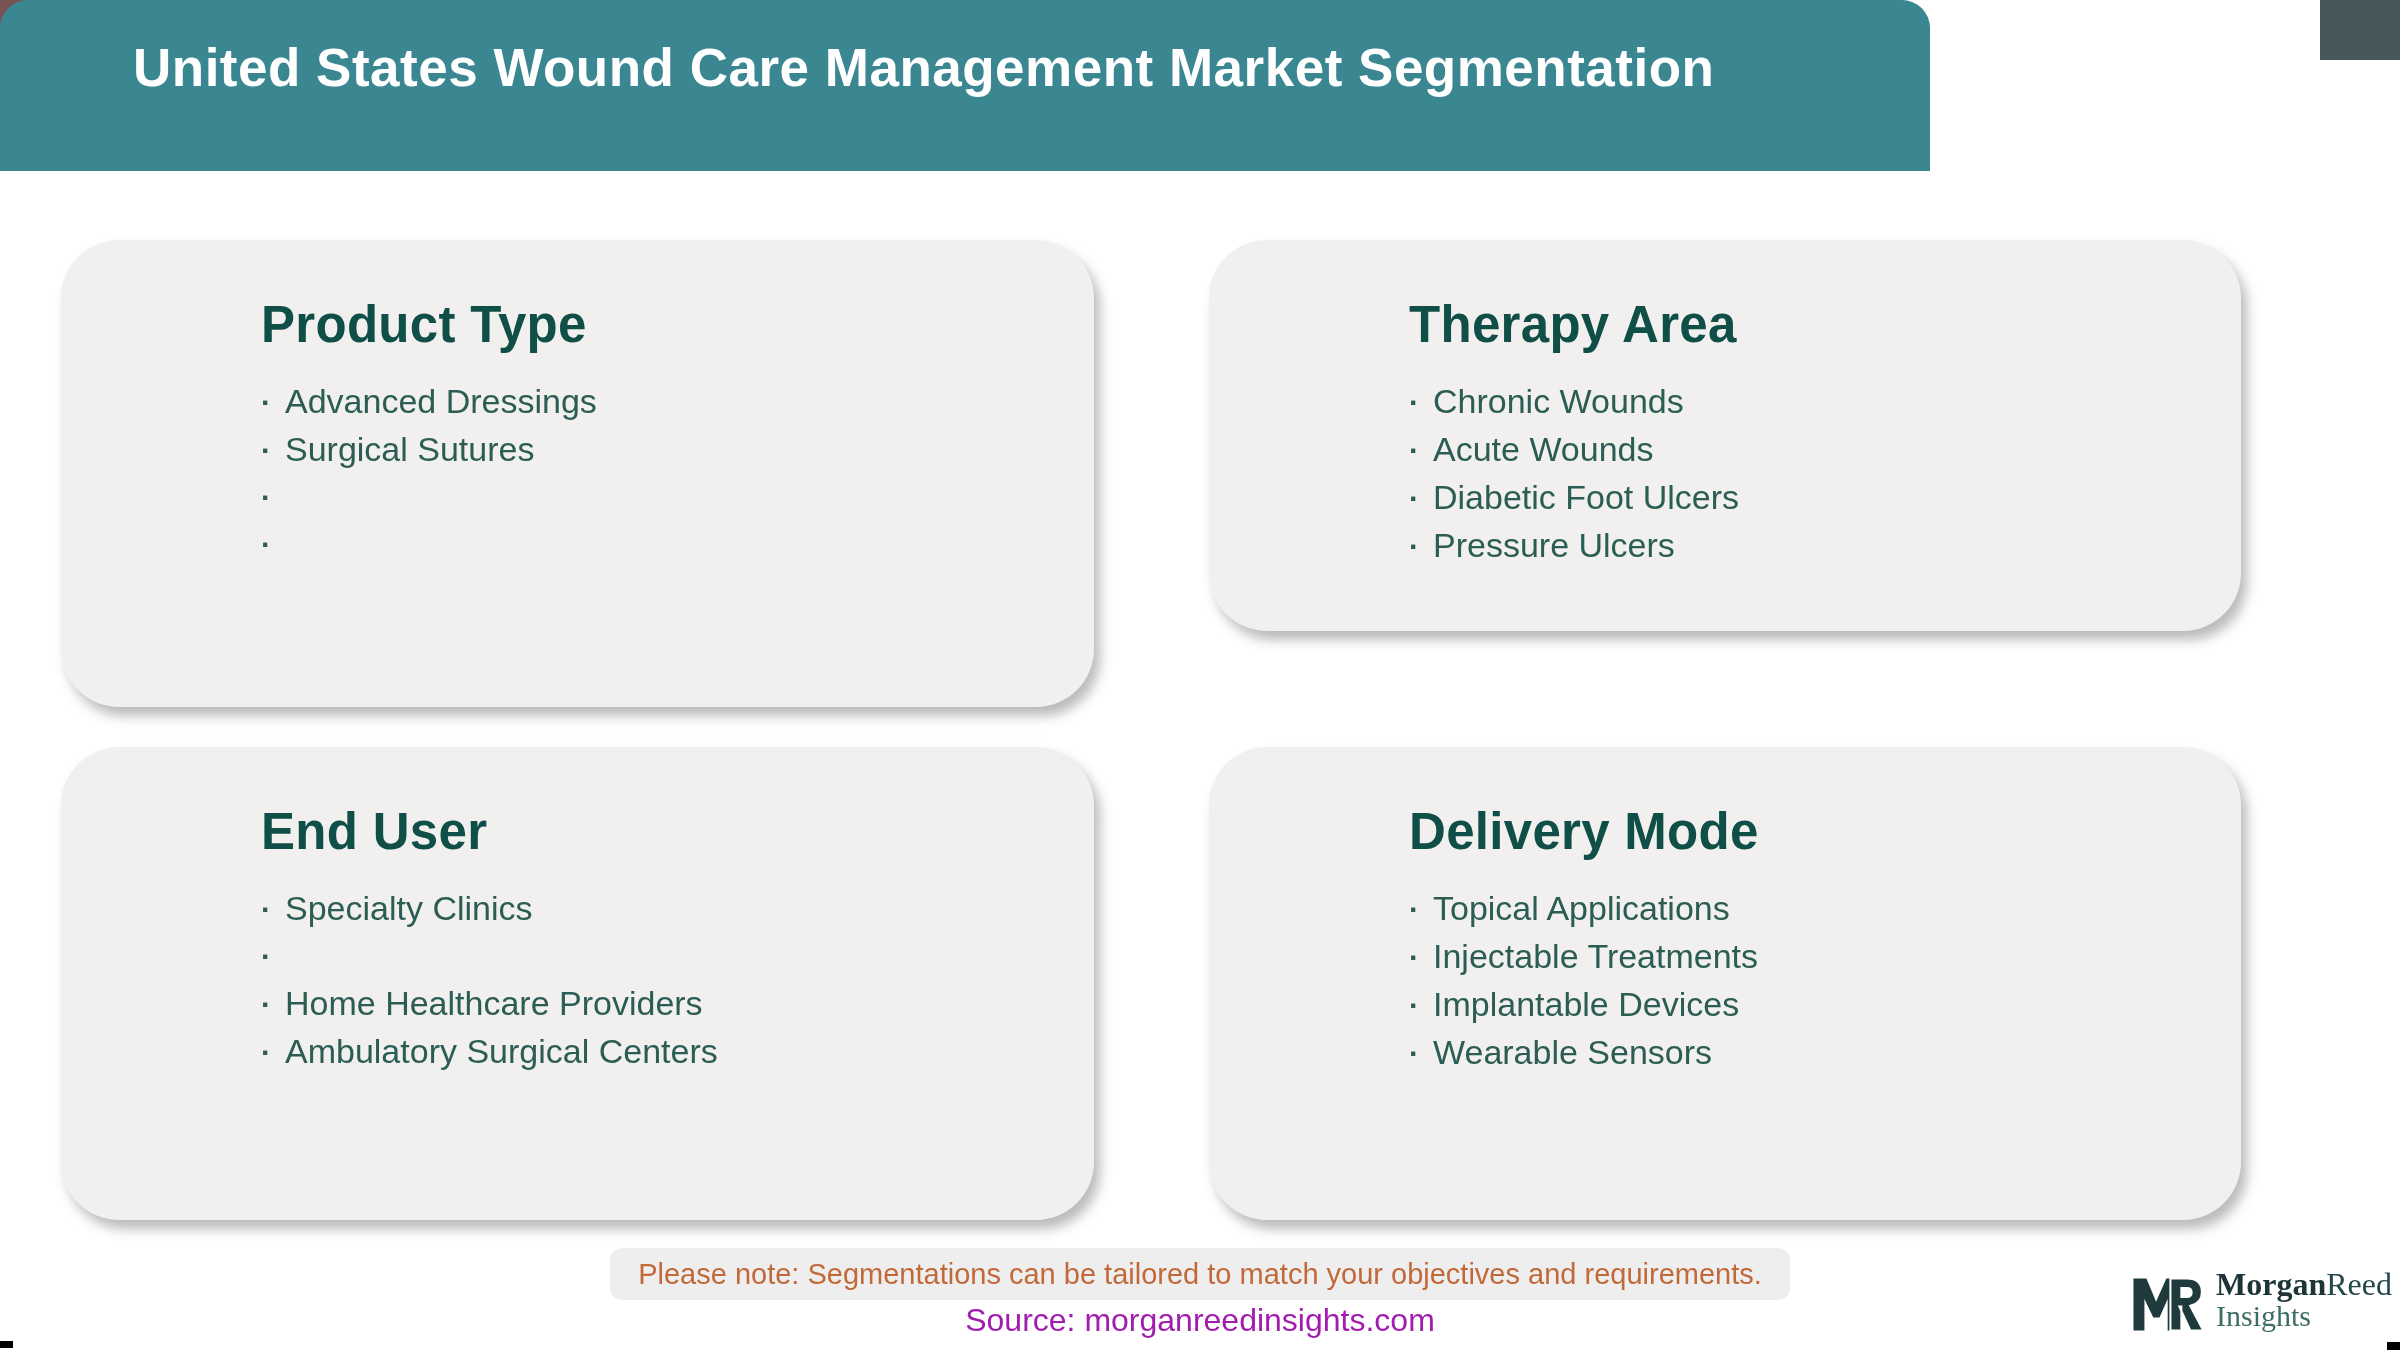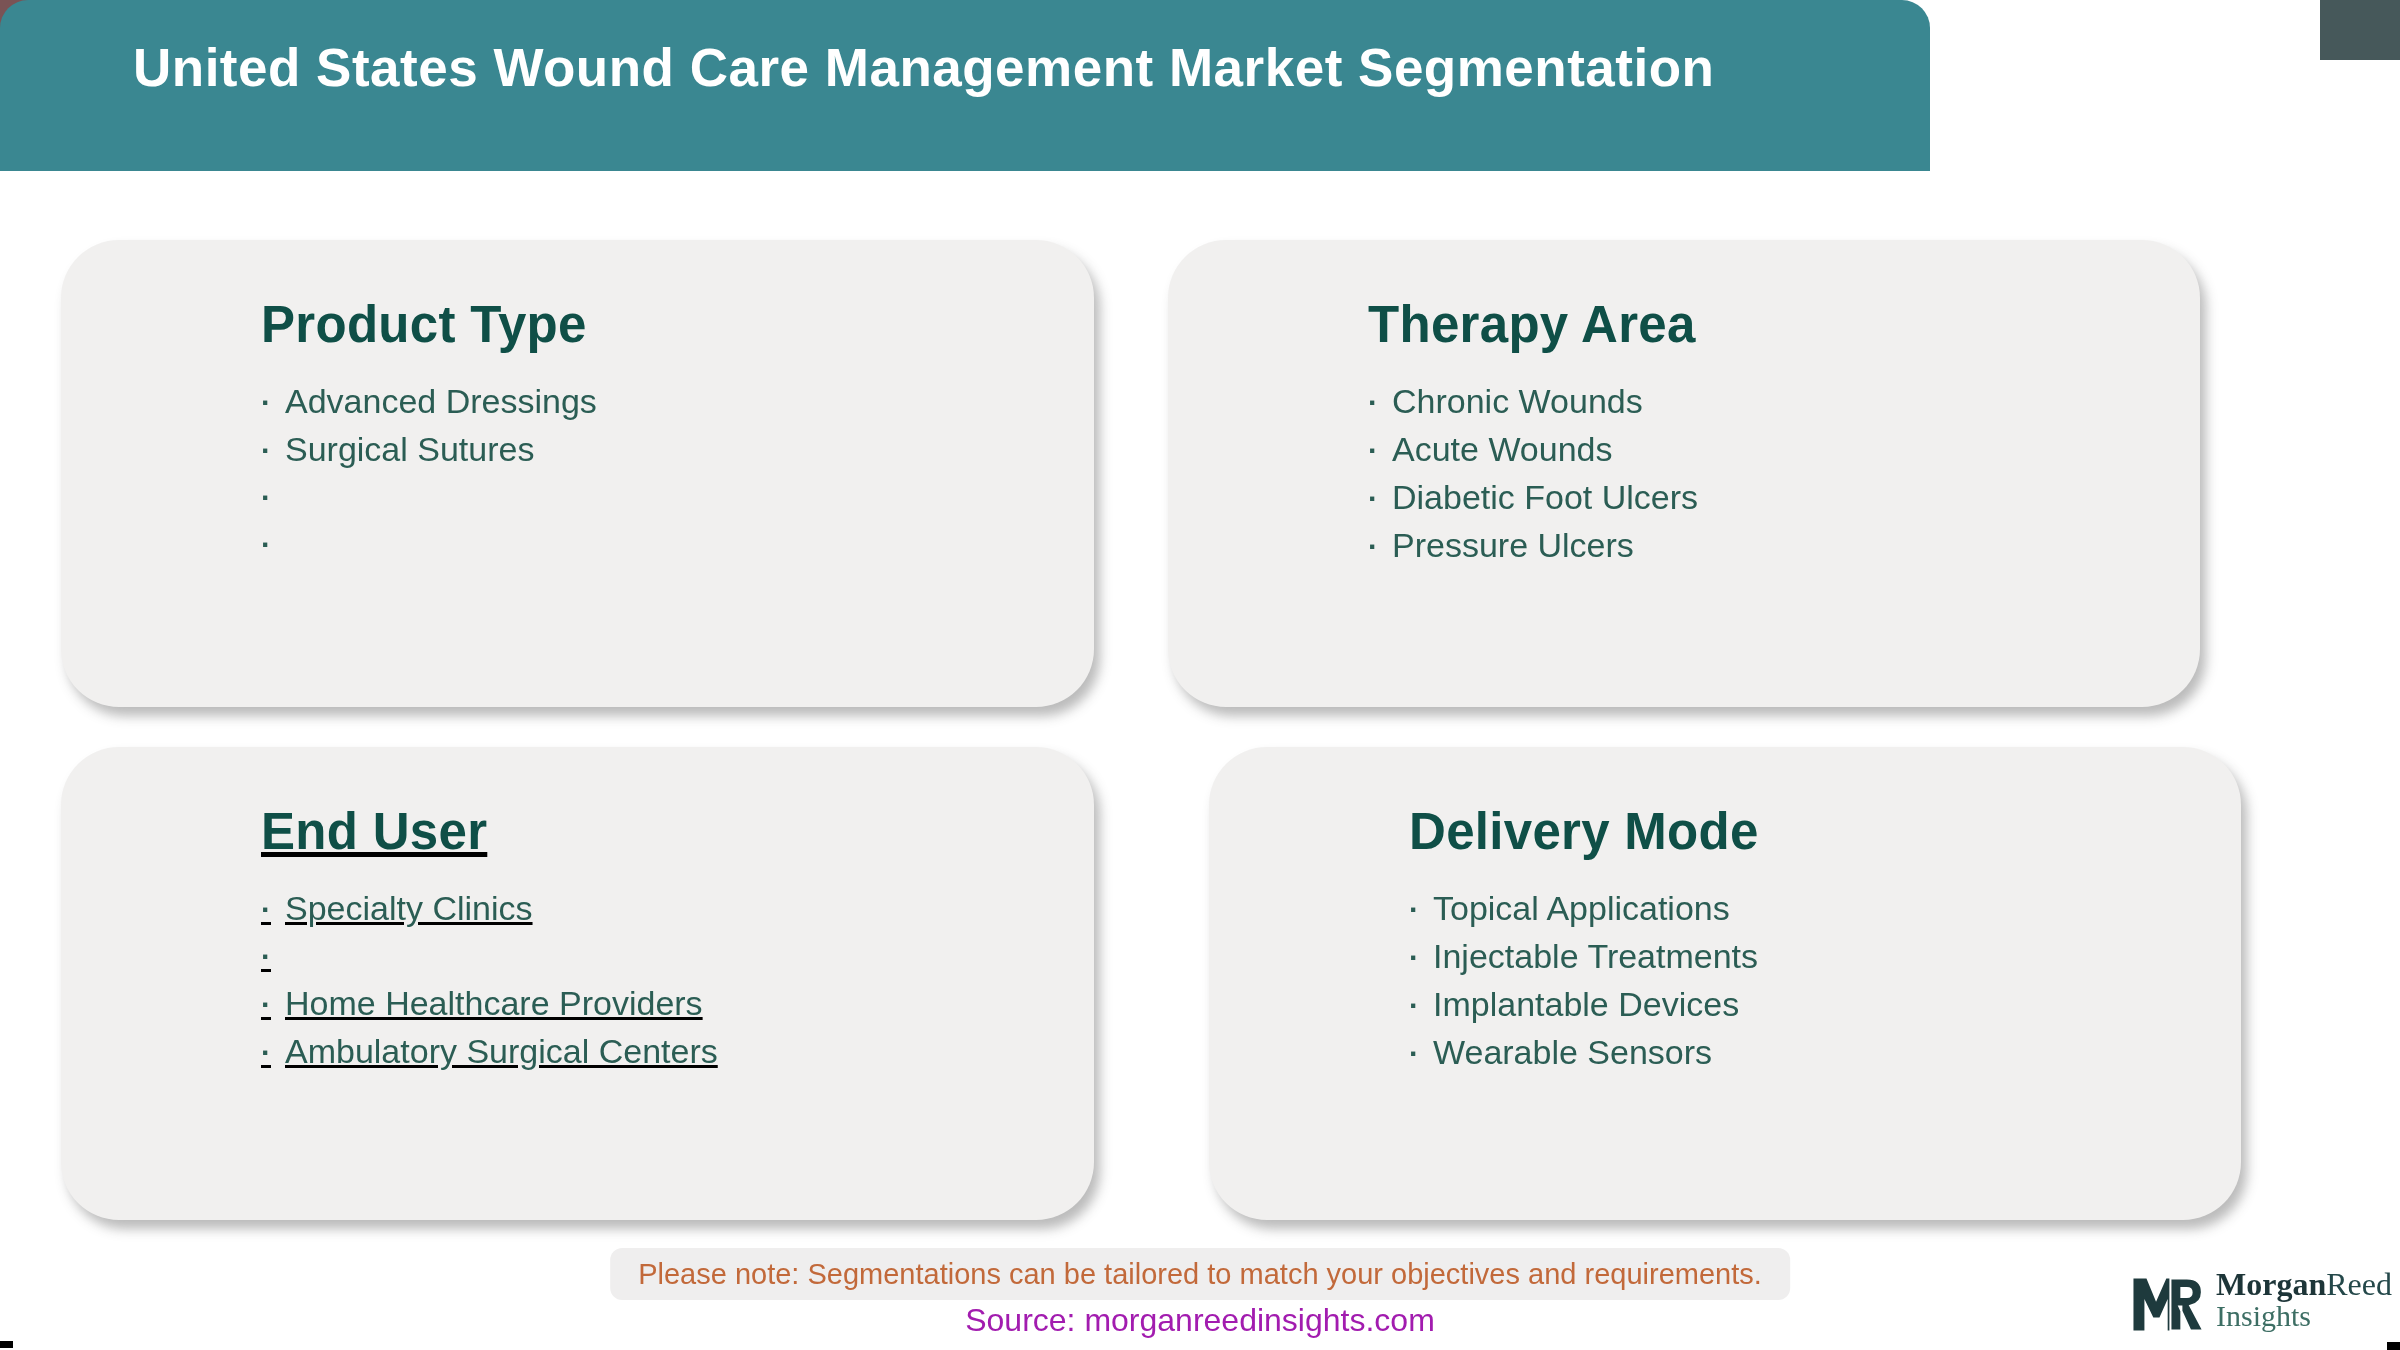--- a/index.html
+++ b/index.html
@@ -31,22 +31,22 @@
   .card {
     position:absolute;
     background:#f1f0ef;
     border-radius:58px;
     box-shadow:6px 9px 12px rgba(60,60,60,0.35);
     box-sizing:border-box;
     padding:56px 50px 0 200px;
     z-index:1;
   }
   .card.c0 { left:61px;   top:240px; width:1033px; height:467px; }
-  .card.c1 { left:1168px; top:240px; width:1032px; height:467px; }
-  .card.c2 { left:61px;   top:747px; width:1033px; height:473px;text-decoration:underline; }
+  .card.c1 { left:1209px; top:240px; width:1032px; height:391px; }
+  .card.c2 { left:61px;   top:747px; width:1033px; height:473px; }
   .card.c3 { left:1209px; top:747px; width:1032px; height:473px; }
 
   .card-title {
     margin:0 0 24px 0;
     font-size:51px; font-weight:700; line-height:58px;
     letter-spacing:0.3px;
     color:#0f4f47;
   }
   ul.items { list-style:none; margin:0; padding:0; }
   li.item {

